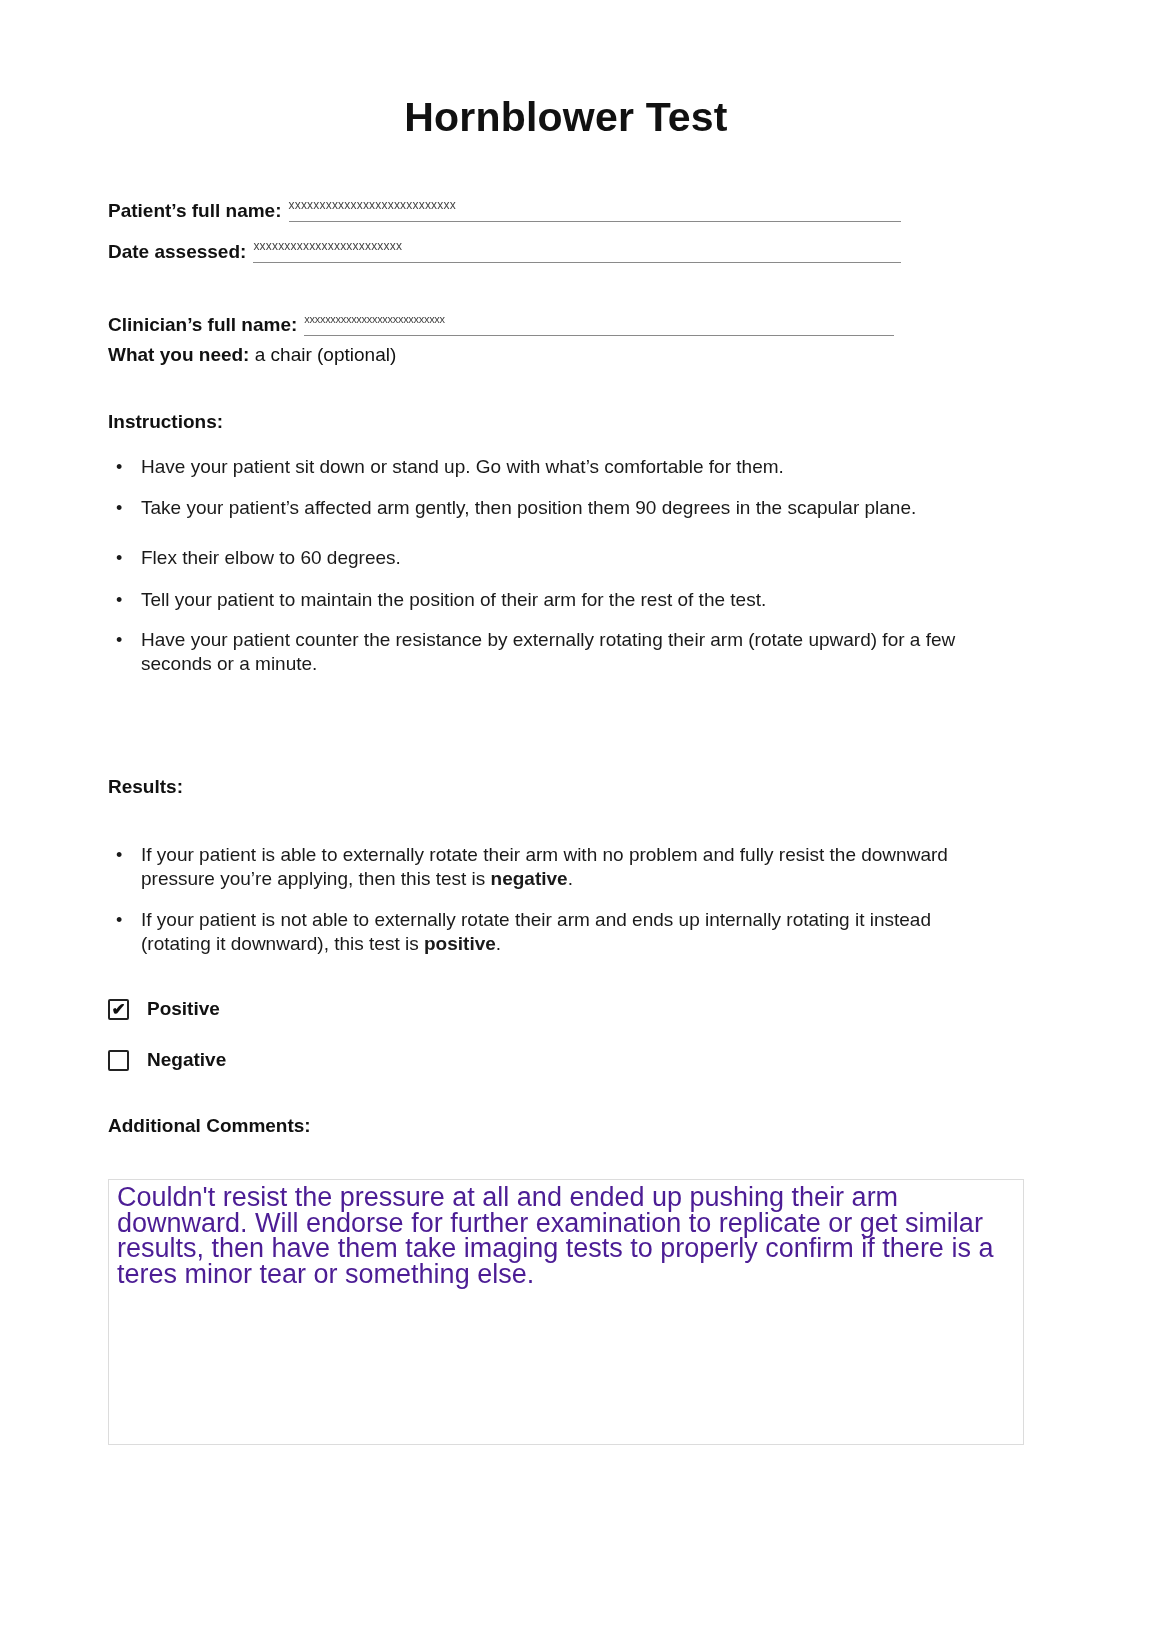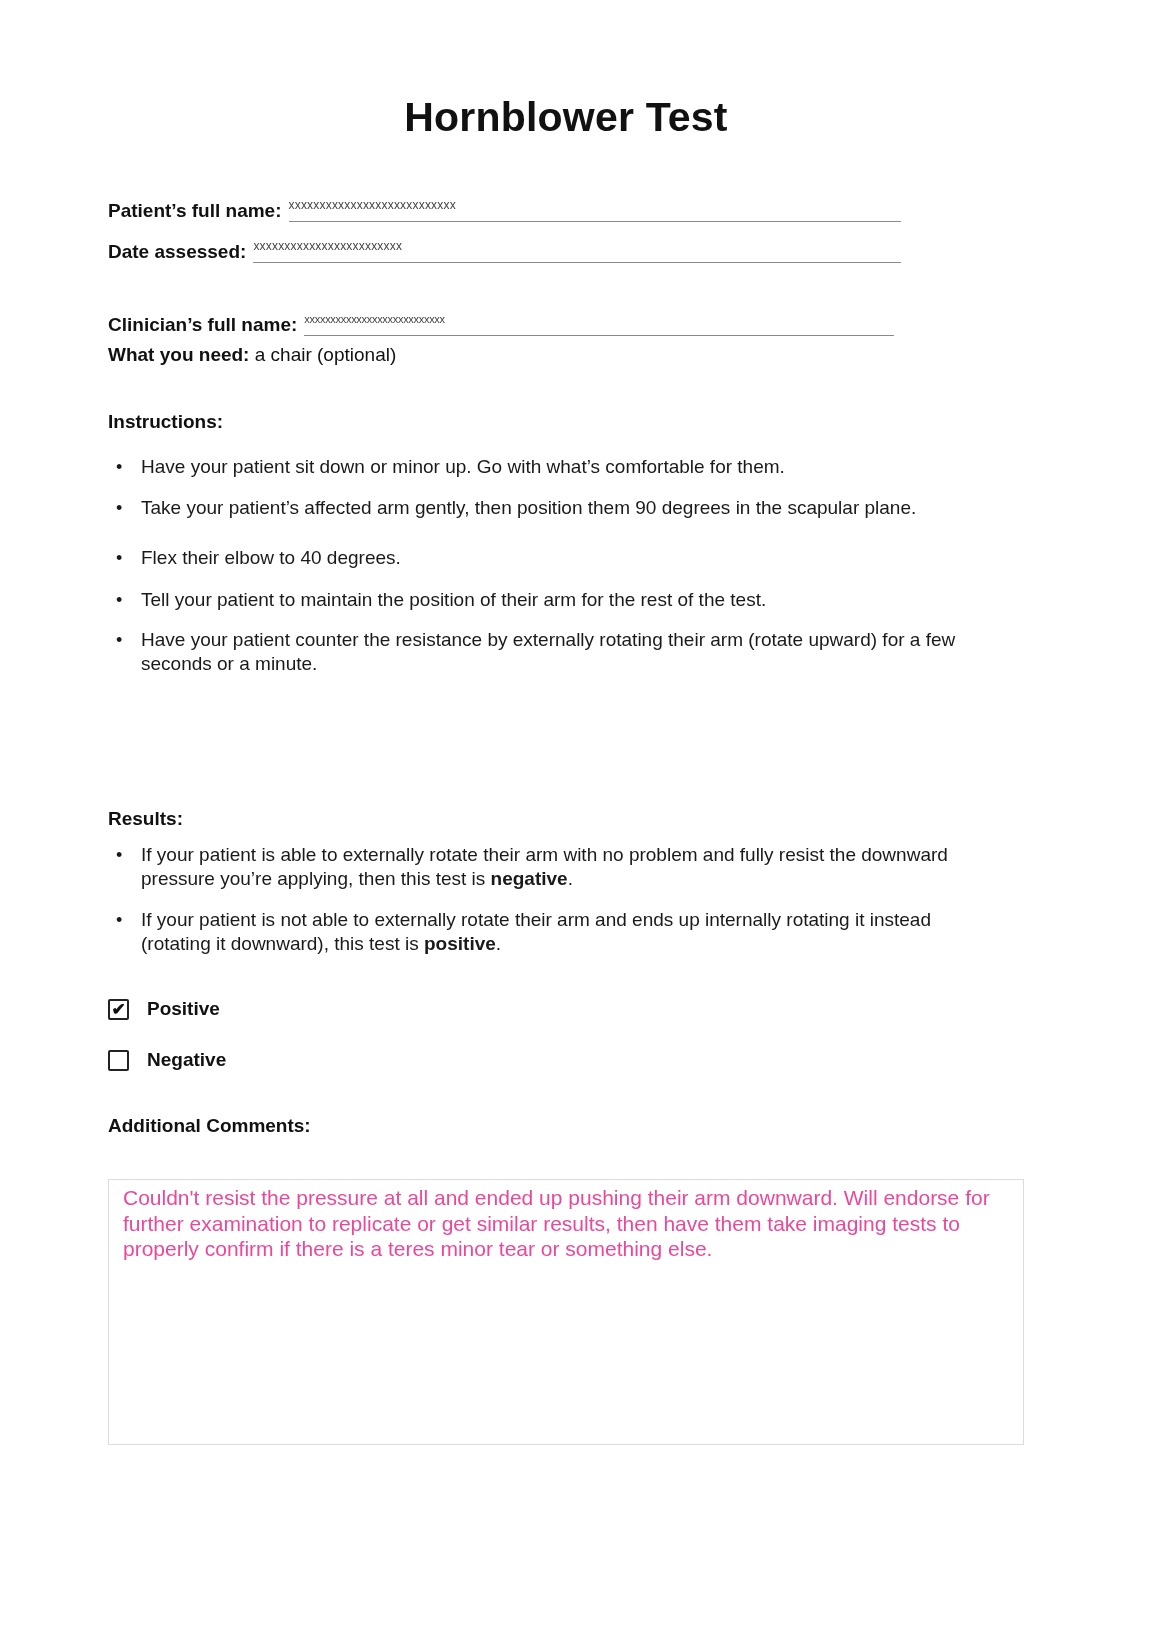--- a/index.html
+++ b/index.html
@@ -31,22 +31,22 @@
   ul.bullets li::before {
     content: "•"; position: absolute; left: 8px; top: 0; font-size: 18px;
   }
   .check-row { position: absolute; left: 108px; display: flex; align-items: center; font-size: 19px; font-weight: bold; }
   .cbox {
     width: 21px; height: 21px; border: 2px solid #222; box-sizing: border-box; border-radius: 2px;
     display: flex; align-items: center; justify-content: center; margin-right: 18px; font-size: 17px; line-height: 1;
   }
   .comments-box {
     position: absolute; left: 108px; top: 1179px; width: 916px; height: 266px;
-    border: 1.5px solid #dcdcdc; box-sizing: border-box; padding: 5px 14px;
-    font-size: 21px; line-height: 25.5px; color: #ec4899;
+    border: 1.5px solid #dcdcdc; box-sizing: border-box; padding: 5px 8px;
+    font-size: 27px; line-height: 25.5px; color: #4c1d95;
   }
 </style>
 </head>
 <body>
 
 <div>
 
   <div class="title">Hornblower Test</div>
 
   <div class="field" style="top:196px;">
@@ -69,28 +69,28 @@
       <span class="val" style="font-size:11px; letter-spacing:-0.3px;">xxxxxxxxxxxxxxxxxxxxxxxxxxx</span>
     </span>
   </div>
 
   <div class="need">
     <b>What you need:</b><span> a chair (optional)</span>
   </div>
 
   <div class="section-title" style="top:411px;">Instructions:</div>
   <ul class="bullets" style="top:455px;">
-    <li style="margin-bottom:17px;">Have your patient sit down or minor up. Go with what’s comfortable for them.</li>
+    <li style="margin-bottom:17px;">Have your patient sit down or stand up. Go with what’s comfortable for them.</li>
     <li style="margin-bottom:26px; width:840px;">Take your patient’s affected arm gently, then position them 90 degrees in the scapular plane.</li>
-    <li style="margin-bottom:18px;">Flex their elbow to 40 degrees.</li>
+    <li style="margin-bottom:18px;">Flex their elbow to 60 degrees.</li>
     <li style="margin-bottom:16px;">Tell your patient to maintain the position of their arm for the rest of the test.</li>
     <li style="width:860px;">Have your patient counter the resistance by externally rotating their arm (rotate upward) for a few seconds or a minute.</li>
   </ul>
 
-  <div class="section-title" style="top:808px;">Results:</div>
+  <div class="section-title" style="top:776px;">Results:</div>
   <ul class="bullets" style="top:843px;">
     <li style="margin-bottom:17px; width:840px;"><span>If your patient is able to externally rotate their arm with no problem and fully resist the downward pressure you’re applying, then this test is </span><b>negative</b><span>.</span></li>
     <li style="width:845px;"><span>If your patient is not able to externally rotate their arm and ends up internally rotating it instead (rotating it downward), this test is </span><b>positive</b><span>.</span></li>
   </ul>
 
   <div class="check-row" style="top:998px;">
     <span class="cbox">✔</span>
     <span>Positive</span>
   </div>
   <div class="check-row" style="top:1049px;">

